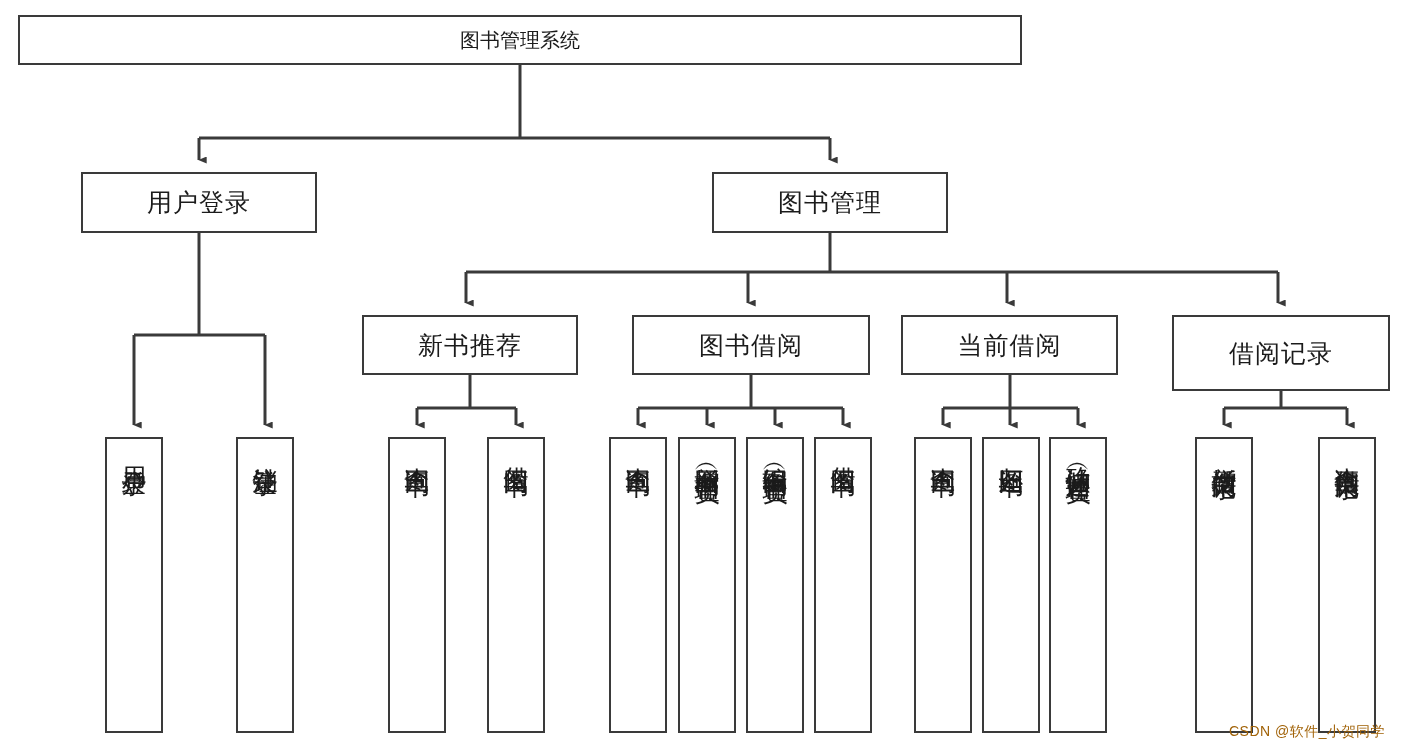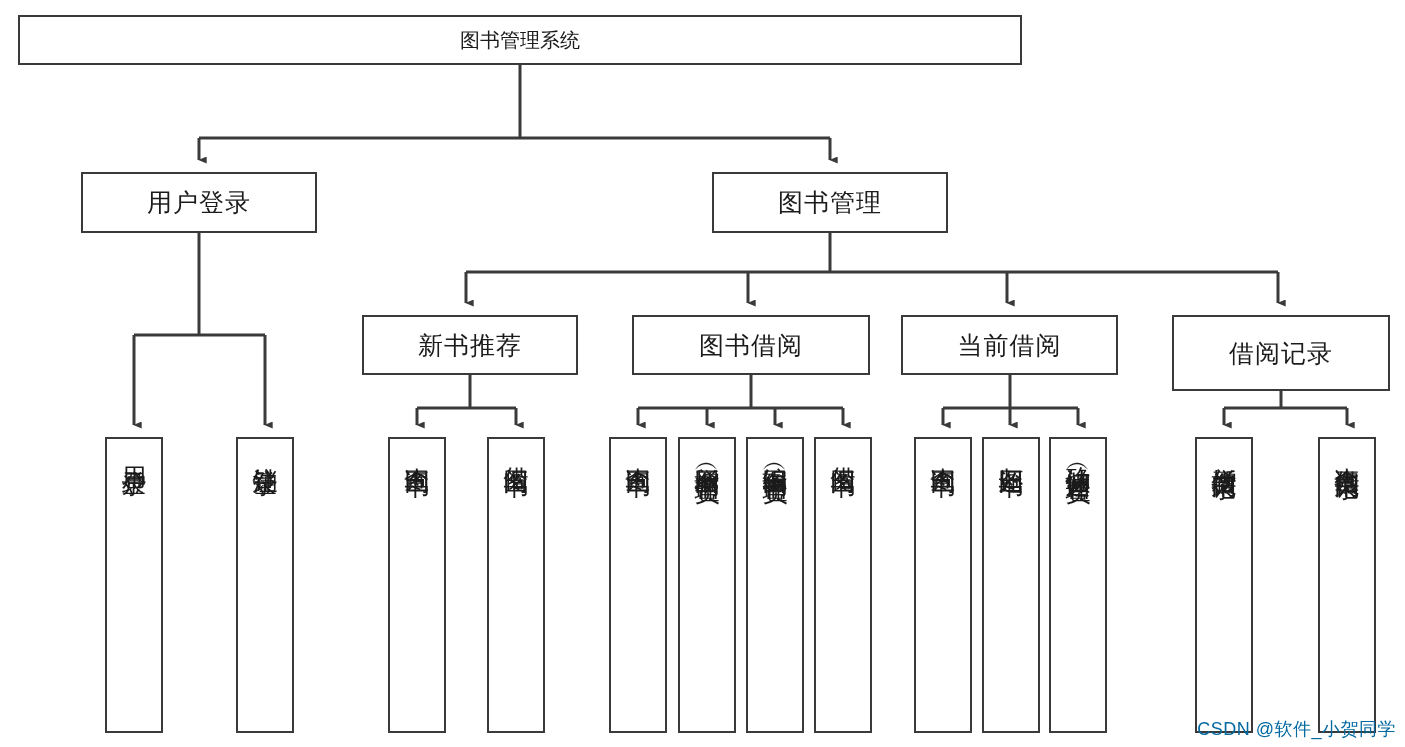--- a/index.html
+++ b/index.html
@@ -55,24 +55,24 @@
     letter-spacing: 2px;
     white-space: pre;
     display: block;
   }
   .vcenter {
     align-items: center;
     padding-top: 0;
   }
   .watermark {
     position: absolute;
-    right: 9px;
+    right: 20px;
     bottom: 6px;
-    font-size: 18px;
-    color: #0369a1;
+    font-size: 14px;
+    color: #a16207;
     letter-spacing: 0.5px;
     white-space: nowrap;
   }
 </style>
 </head>
 <body>
 
 <div id="canvas">
 
   <svg id="wires" viewBox="0 0 1405 747" xmlns="http://www.w3.org/2000/svg">

